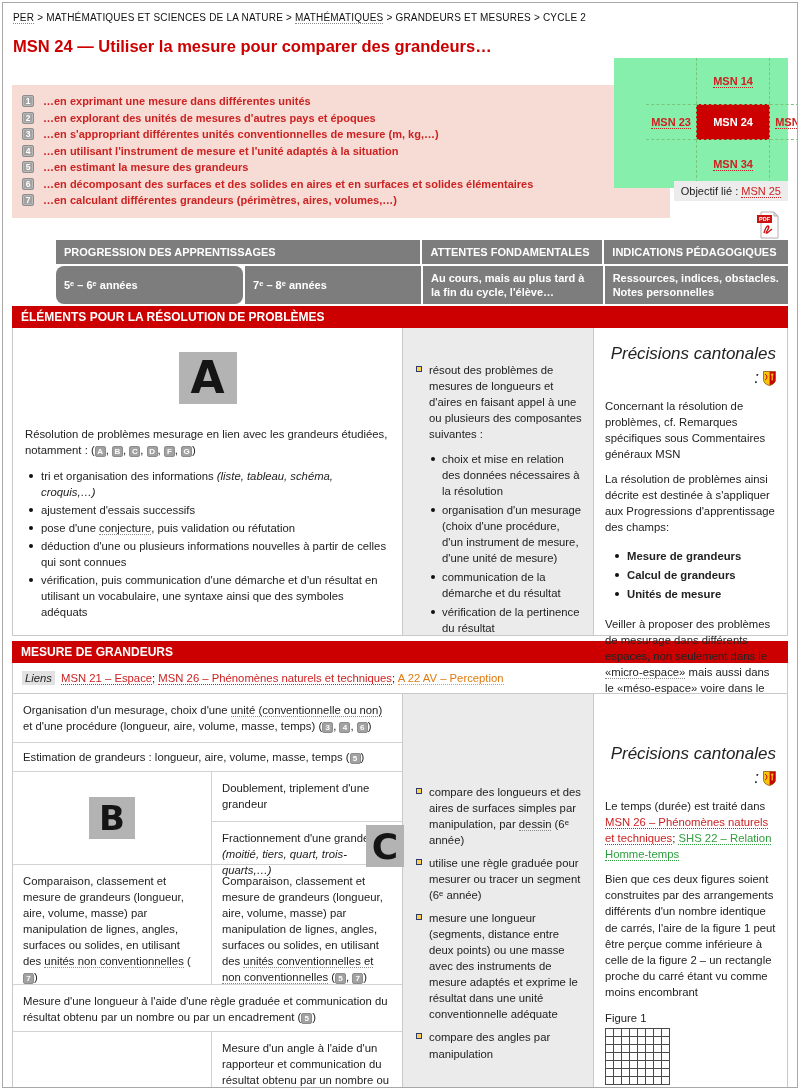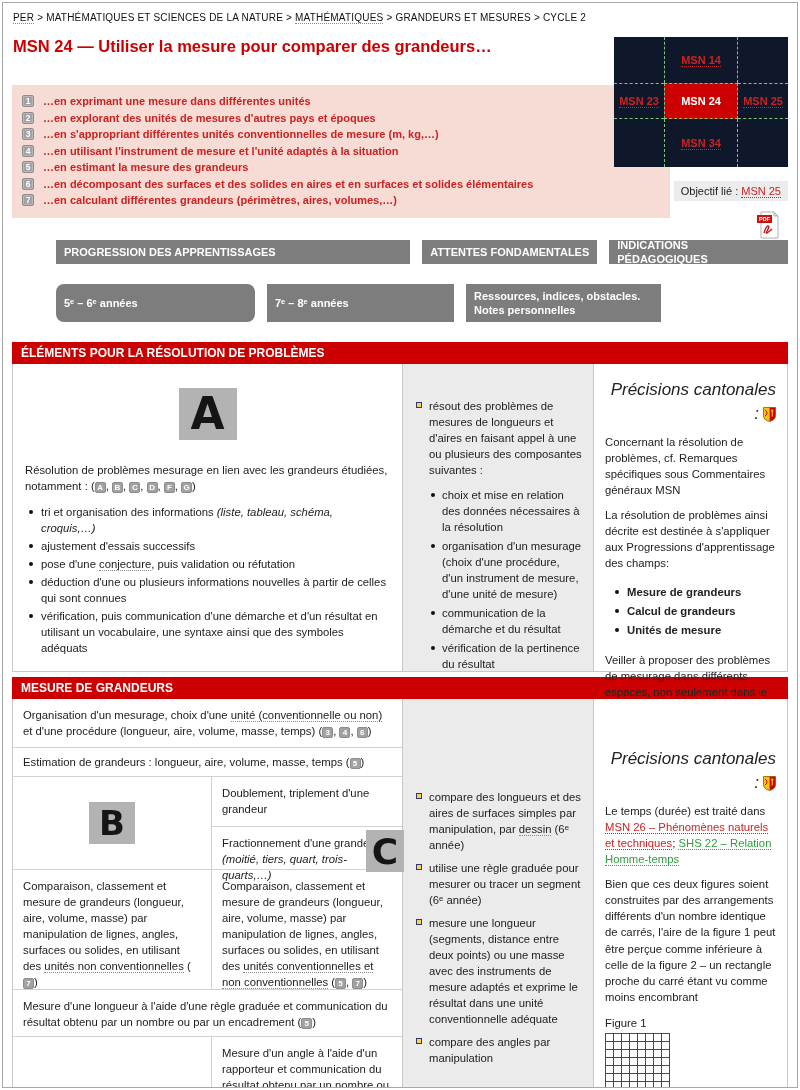--- a/index.html
+++ b/index.html
@@ -18,36 +18,36 @@
 
   .objectives-box { position:absolute; left:0; top:48px; width:658px; height:133px;
     background:#f7dcd5; padding:9px 10px; }
   .obj-item { display:flex; align-items:flex-start; gap:9px; height:16.5px; }
   .num-badge { flex:0 0 auto; width:12px; height:12px; margin-top:1px; background:#a2a2a2;
     border:1px solid #8d8d8d; border-radius:2px; color:#fff; font-size:8.5px; font-weight:bold;
     text-align:center; line-height:10px; box-shadow:inset 0 0 0 1px #b8b8b8; }
   .obj-text { color:#cc2222; font-size:11px; font-weight:bold; line-height:14px; }
 
   
-  .msn-nav { position:absolute; top:0; right:0; width:174px; background:#0f172a;
-    display:grid; grid-template-columns:50px 74px 50px; grid-template-rows:46px 36px 48px; }
+  .msn-nav { position:absolute; top:21px; right:0; width:174px; background:#86efac;
+    display:grid; grid-template-columns:50px 74px 50px; grid-template-rows:46px 36px 48px;padding-left:32px; }
   .msn-cell { display:flex; align-items:center; justify-content:center; font-size:11px; }
   .msn-link { color:#cc2222; font-weight:bold; border-bottom:1px dotted #cc2222; cursor:pointer; }
   .v-dash { border-left:1px dashed #7cc47c; border-right:1px dashed #7cc47c; }
   .h-dash { border-top:1px dashed #7cc47c; border-bottom:1px dashed #7cc47c; }
   .msn-current { background:#cc0000; color:#fff; font-weight:bold; }
 
   .objectif-lie { position:absolute; top:144px; right:0; background:#ececec; padding:4px 7px;
     font-size:11px; color:#222; }
   .objectif-lie .msn-link { font-weight:normal; }
   .pdf-wrap { position:absolute; top:174px; right:8px; cursor:pointer; }
 
   
   .thead { margin-top:9px; }
-  .th-row { display:flex; gap:12px; margin-bottom:20px;padding-left:44px; }
+  .th-row { display:flex; gap:2px; margin-bottom:2px;padding-left:44px; }
   .th-cell { background:#7d7d7d; color:#fff; font-weight:bold; font-size:11px;
     padding:5px 8px; line-height:1.3; }
   .r1 .th-cell { height:24px; display:flex; align-items:center; }
   .r2 .th-cell { height:38px; display:flex; flex-direction:column; justify-content:center; }
   .w-prog { width:388px; } .w-att { width:191px; } .w-ind { width:195px; }
   .w-56 { width:199px;border-radius:8px; } .w-78 { width:187px; }
 
   .banner { background:#cc0000; color:#fff; font-weight:bold; font-size:12px;
     padding:4px 9px; height:22px; line-height:14px; }
 
@@ -211,20 +211,21 @@
 
   <div class="thead">
     <div class="th-row r1">
       <div class="th-cell w-prog">PROGRESSION DES APPRENTISSAGES</div>
       <div class="th-cell w-att">ATTENTES FONDAMENTALES</div>
       <div class="th-cell w-ind">INDICATIONS PÉDAGOGIQUES</div>
     </div>
     <div class="th-row r2">
       <div class="th-cell w-56">5ᵉ – 6ᵉ années</div>
       <div class="th-cell w-78">7ᵉ – 8ᵉ années</div>
+      <div class="th-cell w-att">Au cours, mais au plus tard à la fin du cycle, l'élève…</div>
       <div class="th-cell w-ind">Ressources, indices, obstacles. Notes personnelles</div>
     </div>
   </div>
 
   <div class="banner">ÉLÉMENTS POUR LA RÉSOLUTION DE PROBLÈMES</div>
 
   <div class="section s1">
     <div class="pane-left s1-left body-text">
       <div class="ph ph-a">A</div>
       <div>
@@ -283,20 +284,23 @@
         </ul>
         <div class="ind-p">
           <span>Veiller à proposer des problèmes de mesurage dans différents espaces, non seulement dans le </span><span class="dotted-gray">«micro-espace»</span><span> mais aussi dans le </span><span class="dotted-gray">«méso-espace»</span><span> voire dans le </span><span class="dotted-gray">«macro-espace»</span>
         </div>
       </div>
     </div>
   </div>
 
   <div class="banner banner-2">MESURE DE GRANDEURS</div>
 
+  <div class="liens-row body-text">
+    <span class="liens-label">Liens</span><span class="link-red">MSN 21 – Espace</span><span>; </span><span class="link-red">MSN 26 – Phénomènes naturels et techniques</span><span>; </span><span class="link-orange">A 22 AV – Perception</span>
+  </div>
 
   <div class="section s2">
     <div class="pane-left body-text">
 
       <div class="s2-row first">
         <span>Organisation d'un mesurage, choix d'une </span><span class="dotted-gray">unité (conventionnelle ou non)</span><span> et d'une procédure (longueur, aire, volume, masse, temps) (</span><span class="letter-badge">3</span><span>, </span><span class="letter-badge">4</span><span>, </span><span class="letter-badge">6</span><span>)</span>
       </div>
 
       <div class="s2-row" style="height:29px; padding-top:6px;">
         <span>Estimation de grandeurs : longueur, aire, volume, masse, temps (</span><span class="letter-badge">5</span><span>)</span>

